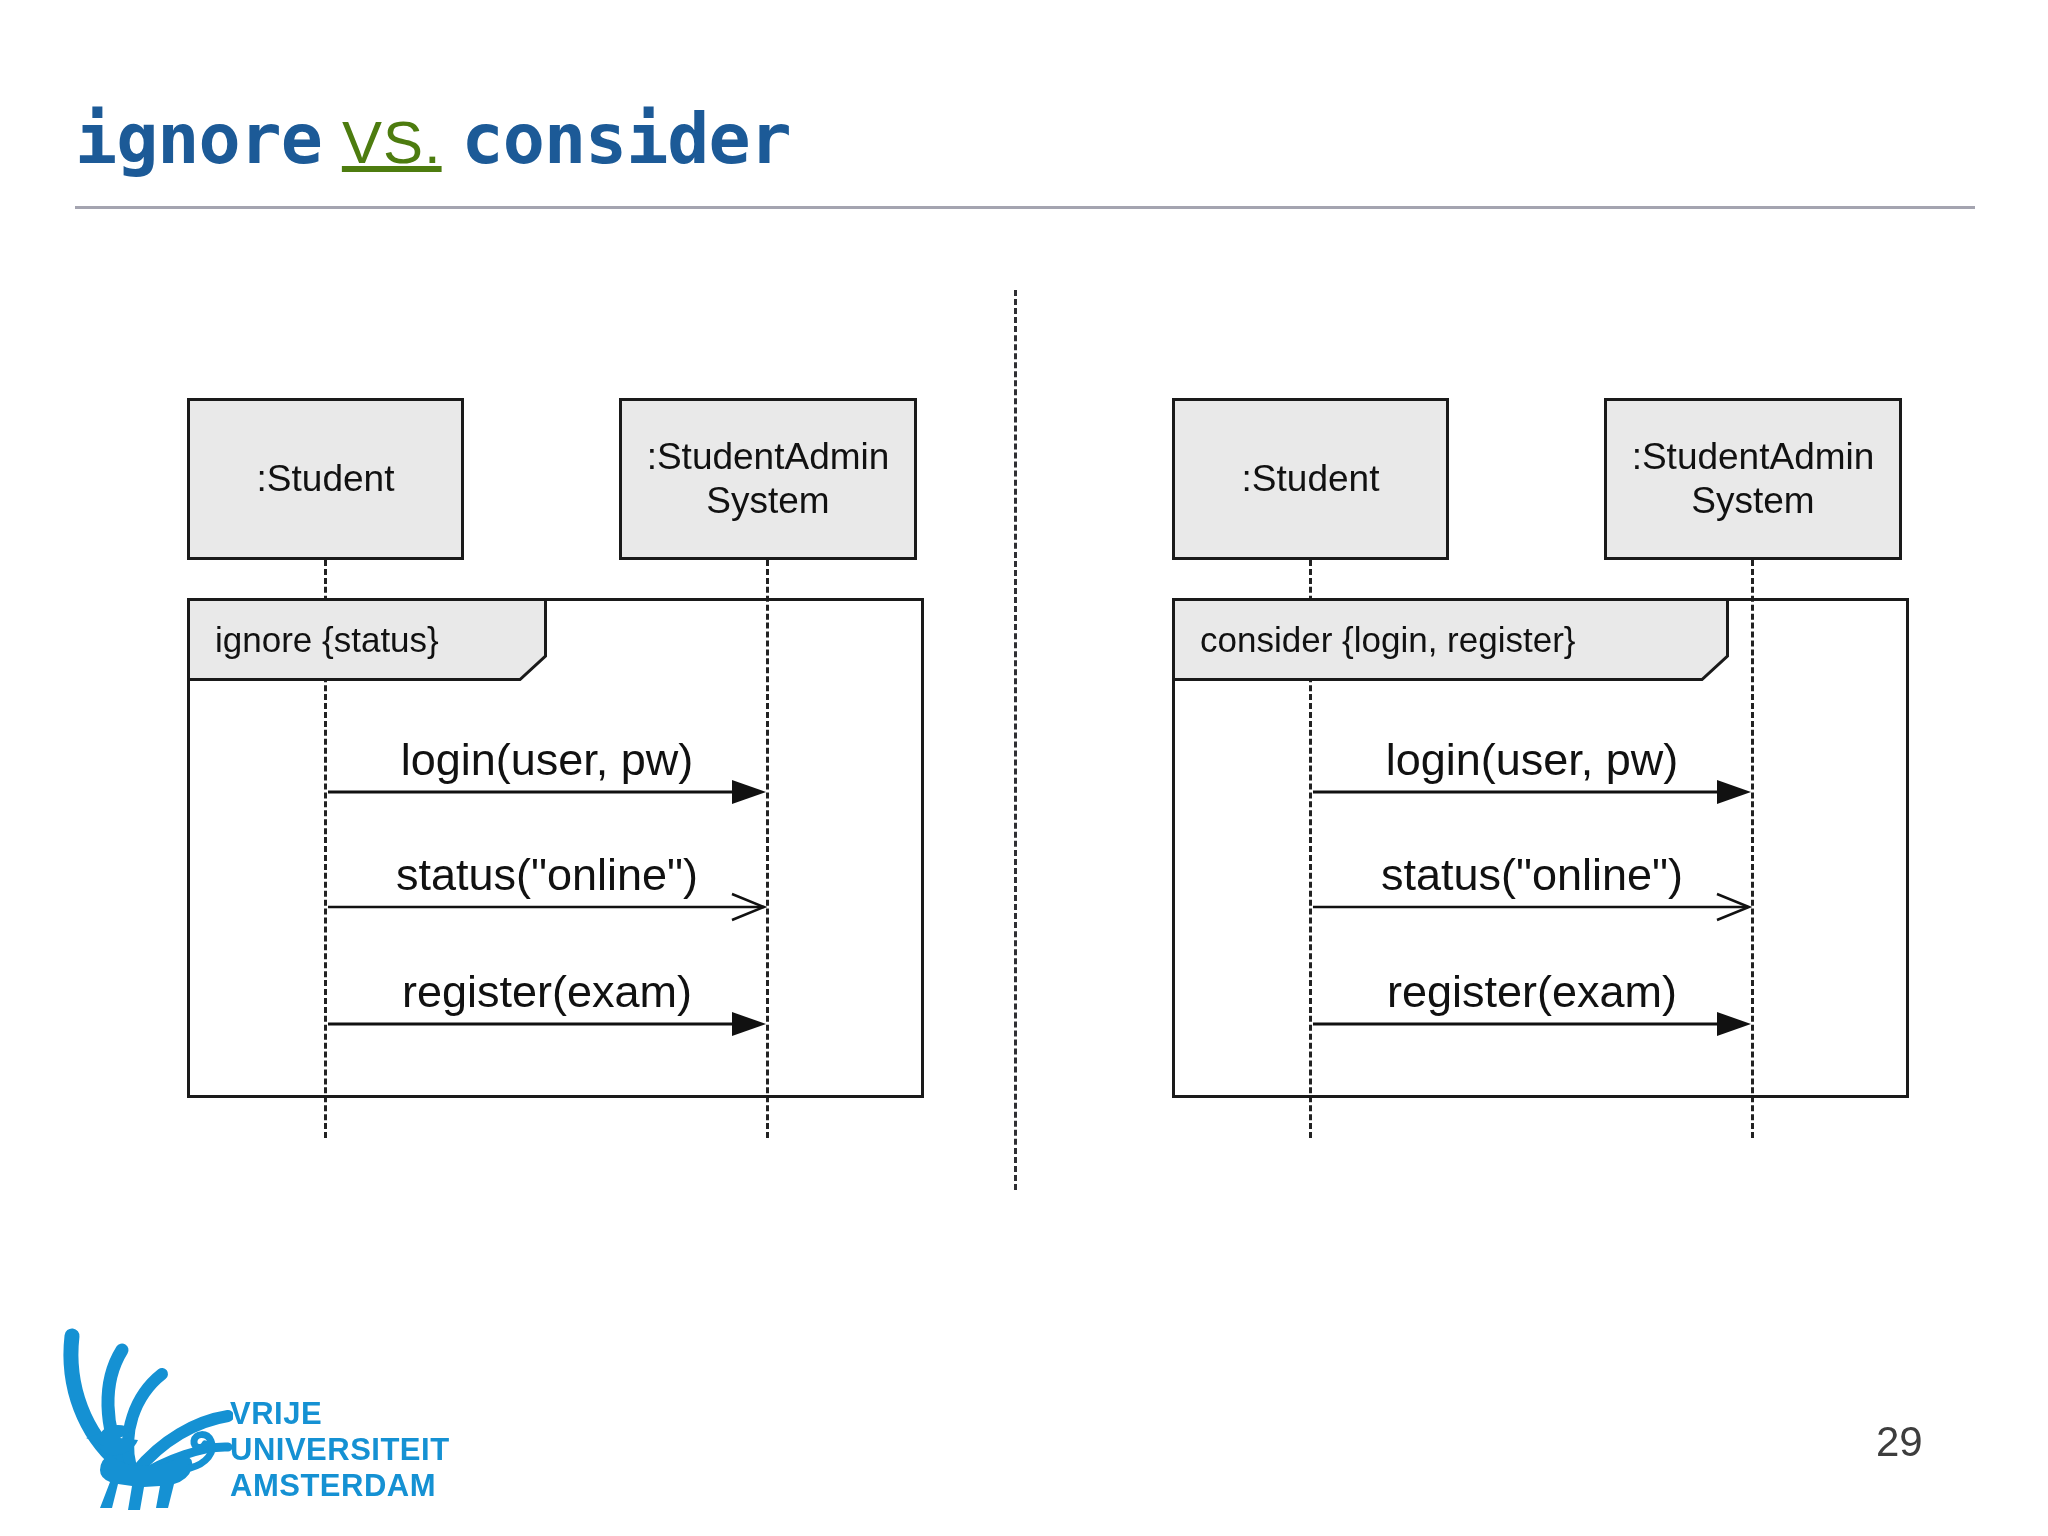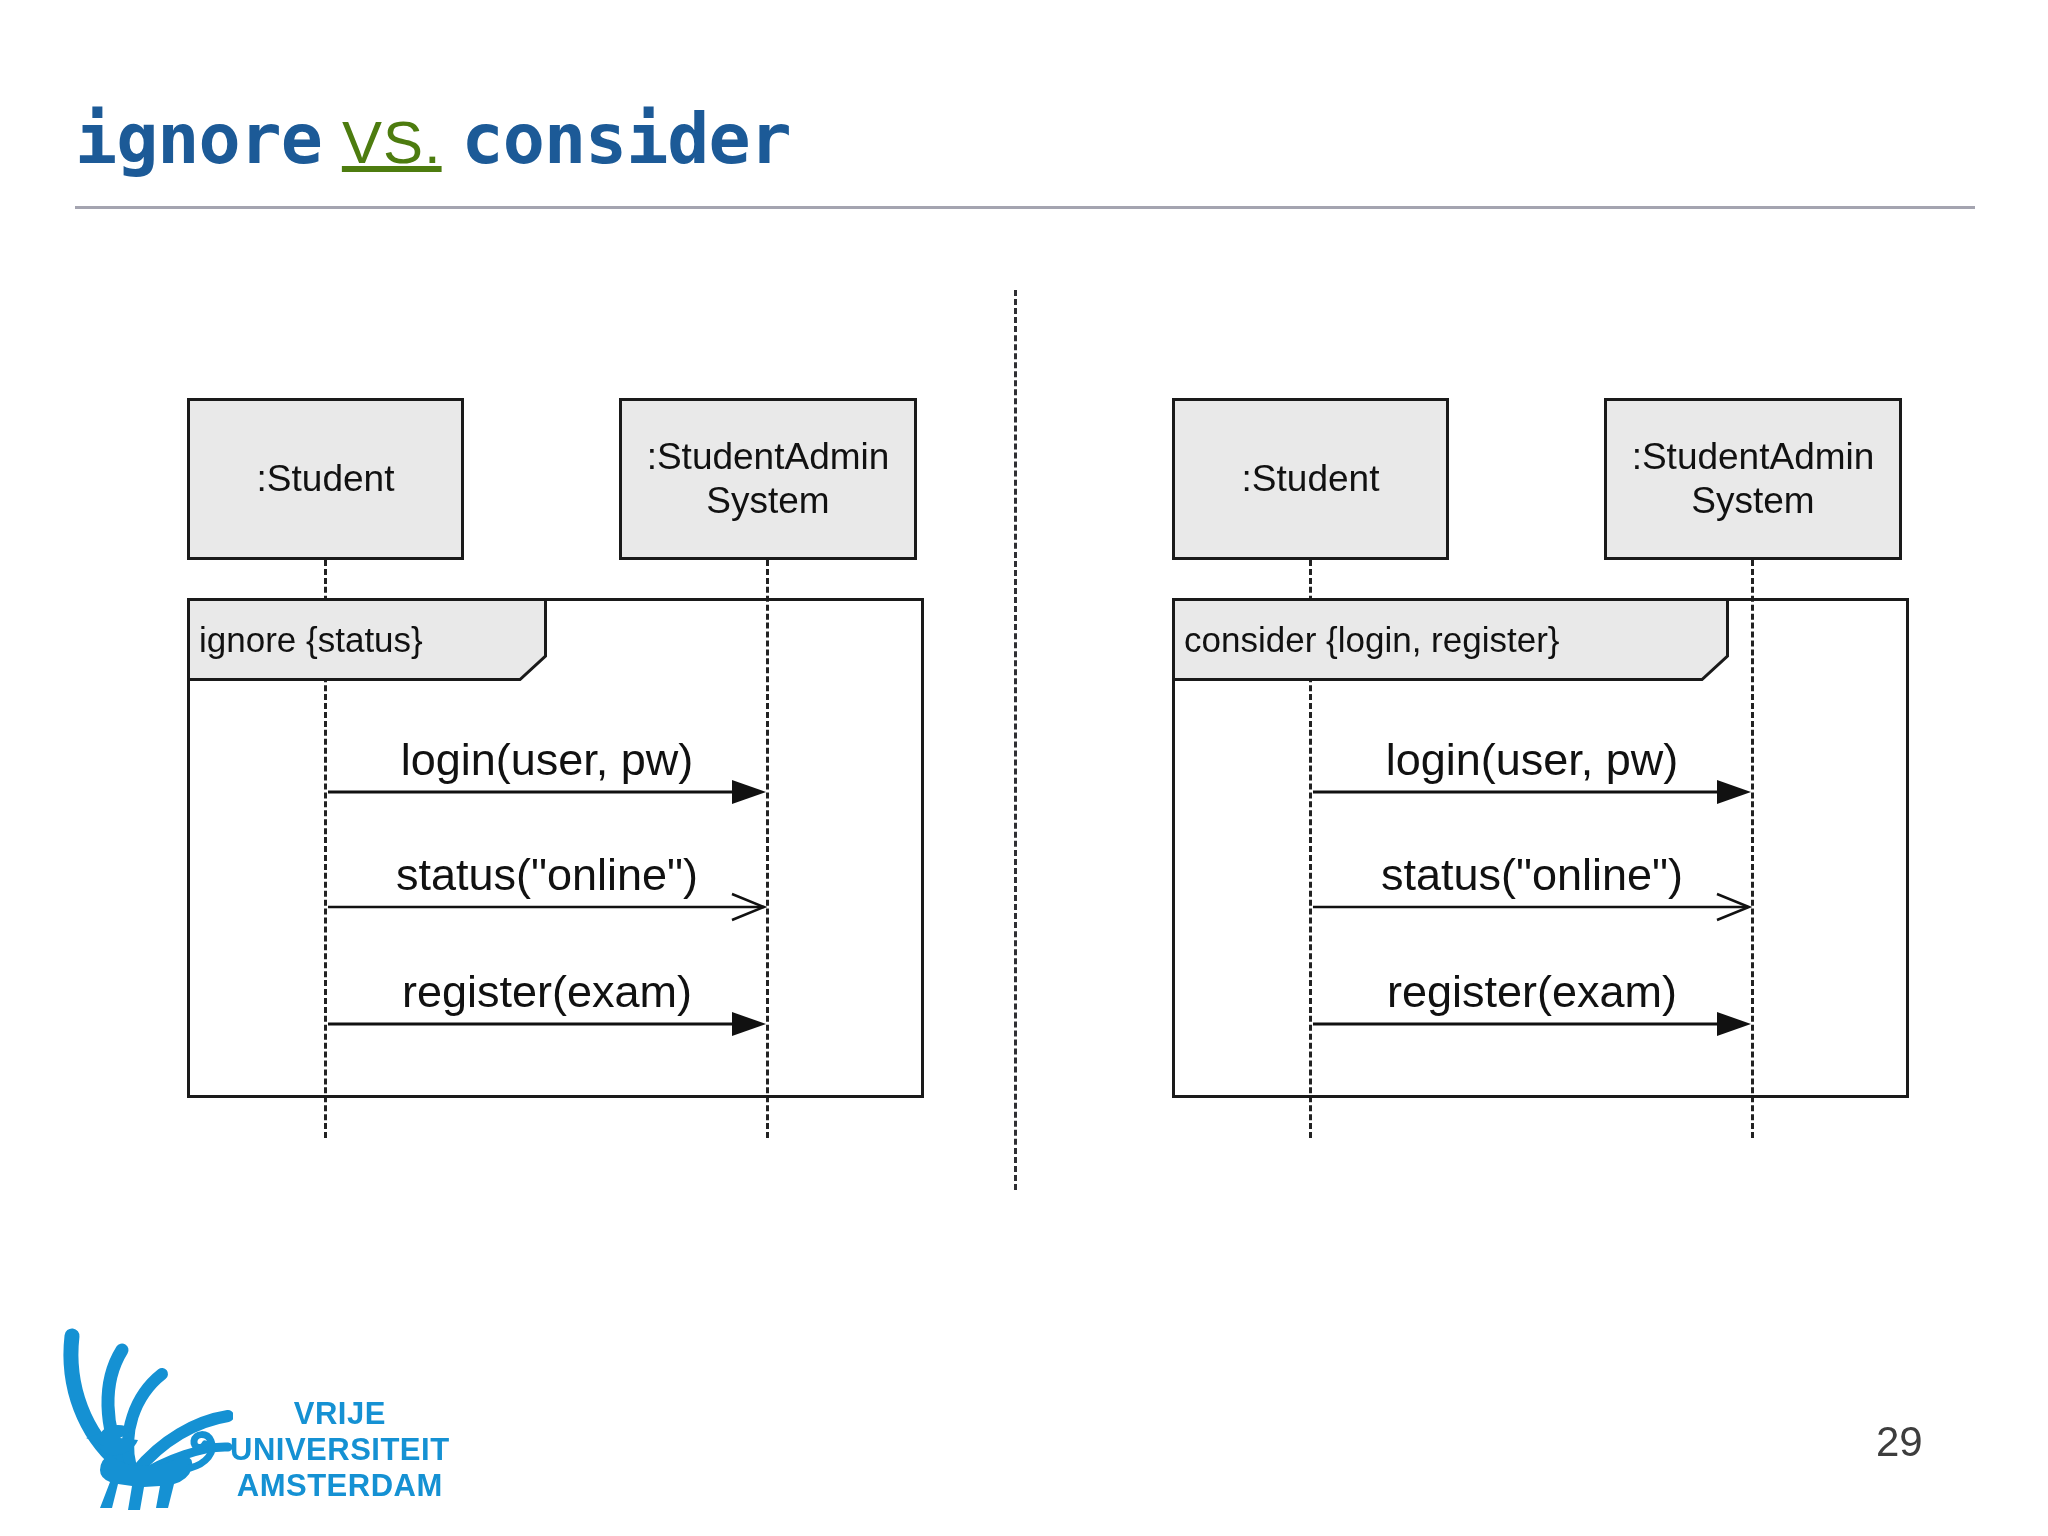--- a/index.html
+++ b/index.html
@@ -33,33 +33,33 @@
   .actor-2{left:432px;width:298px;}
 
   .lifeline{position:absolute;top:162px;height:578px;width:0;border-left:3px dashed #222;}
   .lifeline-1{left:137px;}
   .lifeline-2{left:579px;}
 
   .frame{position:absolute;left:0;top:200px;width:737px;height:500px;border:3px solid #1a1a1a;box-sizing:border-box;background:transparent;}
   .pentagon-svg{position:absolute;left:0;top:200px;display:block;}
   .pentagon-label{
     position:absolute;left:0;top:200px;height:83px;display:flex;align-items:center;
-    padding-left:12px;font-size:35px;color:#111;white-space:nowrap;
+    padding-left:28px;font-size:35px;color:#111;white-space:nowrap;
   }
 
   .msg-label{
     position:absolute;left:139px;width:442px;height:50px;display:flex;align-items:flex-end;justify-content:center;
     font-size:45px;color:#111;white-space:nowrap;
   }
   .arrow-svg{position:absolute;left:139px;display:block;}
 
   
   .logo{position:absolute;left:48px;top:1322px;width:430px;height:200px;}
   .logo-mark{position:absolute;left:0;top:0;}
-  .logo-text{position:absolute;left:182px;top:74px;font-weight:bold;font-size:31px;line-height:36px;color:#1591d3;letter-spacing:0.5px;text-align:center;}
+  .logo-text{position:absolute;left:182px;top:74px;font-weight:bold;font-size:31px;line-height:36px;color:#1591d3;letter-spacing:0.5px;}
 
   
   .page-number{position:absolute;left:1876px;top:1418px;font-size:42px;color:#3d3d3d;}
 </style>
 </head>
 <body>
 
 <div id="slide">
 
   <div class="title-row">

